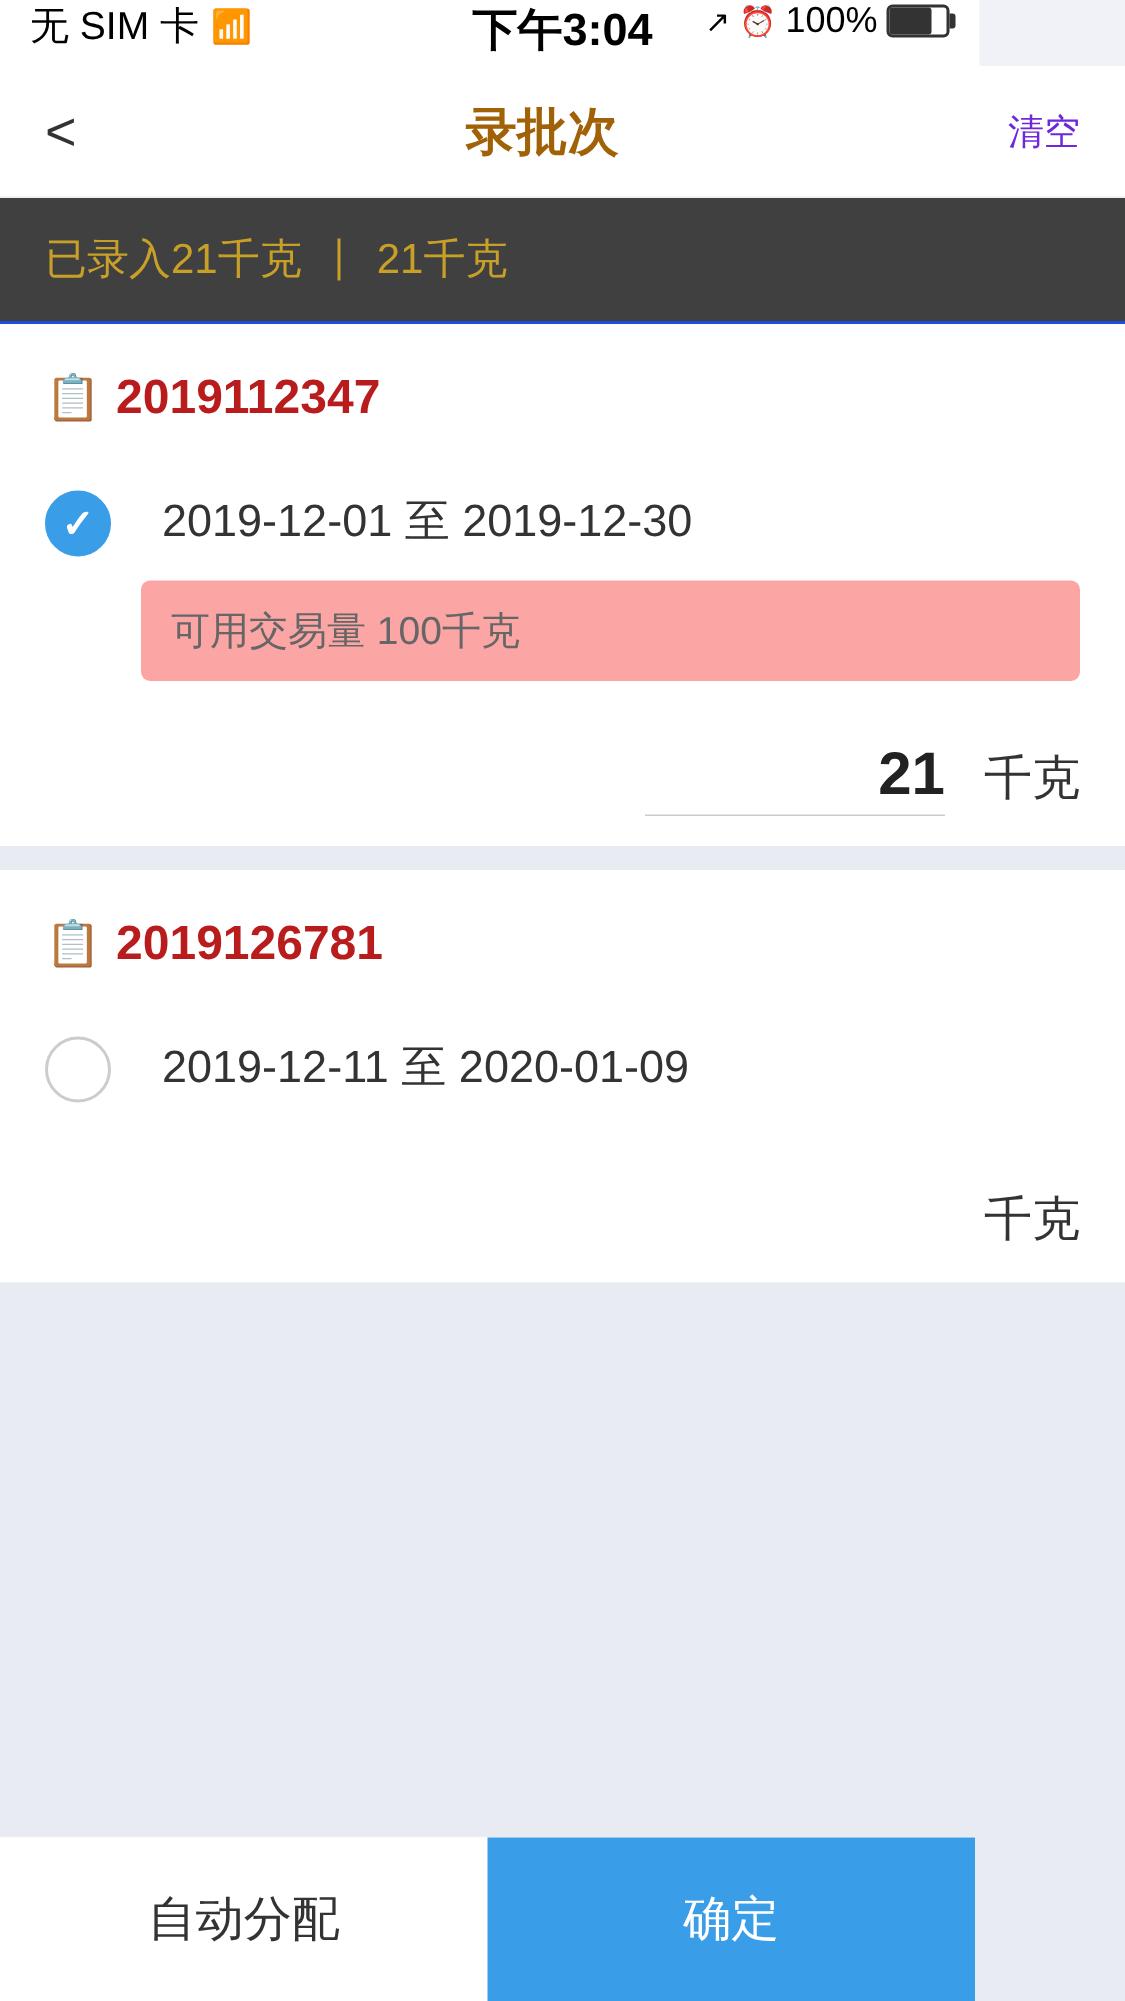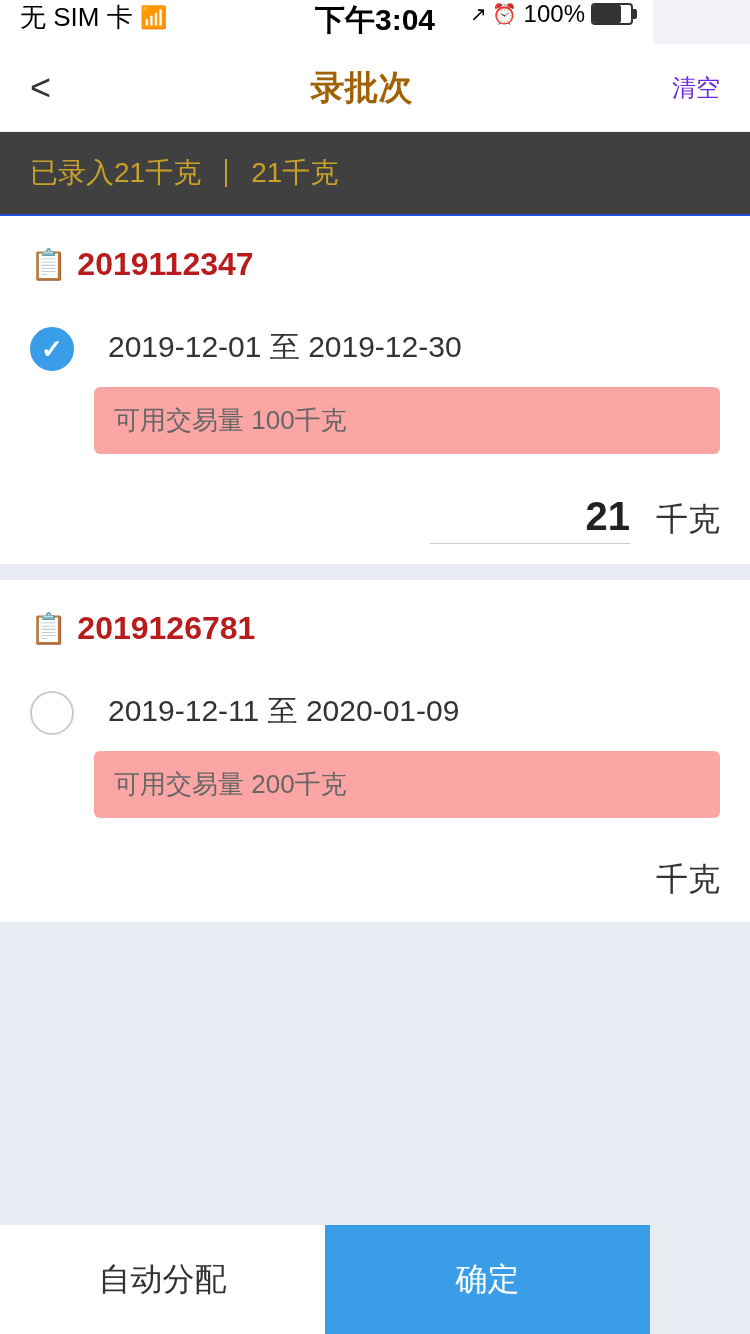--- a/index.html
+++ b/index.html
@@ -311,21 +311,20 @@
 <div class="content">
   <div class="batch-item">
     <div class="batch-item-header">
       <span class="doc-icon">📋</span>
       <span class="batch-id">2019126781</span>
     </div>
     <div class="batch-row">
       <div class="radio-circle"></div>
       <span class="batch-date">2019-12-11 至 2020-01-09</span>
     </div>
-    <div class="batch-avail-box">可用交易量 200千克</div>
   </div>
 
   <div class="amount-row">
     <span class="amount-unit">千克</span>
   </div>
 </div>
 
 <div style="height: 480px; background: #e8ecf2;"></div>
 
 <div class="bottom-bar">

